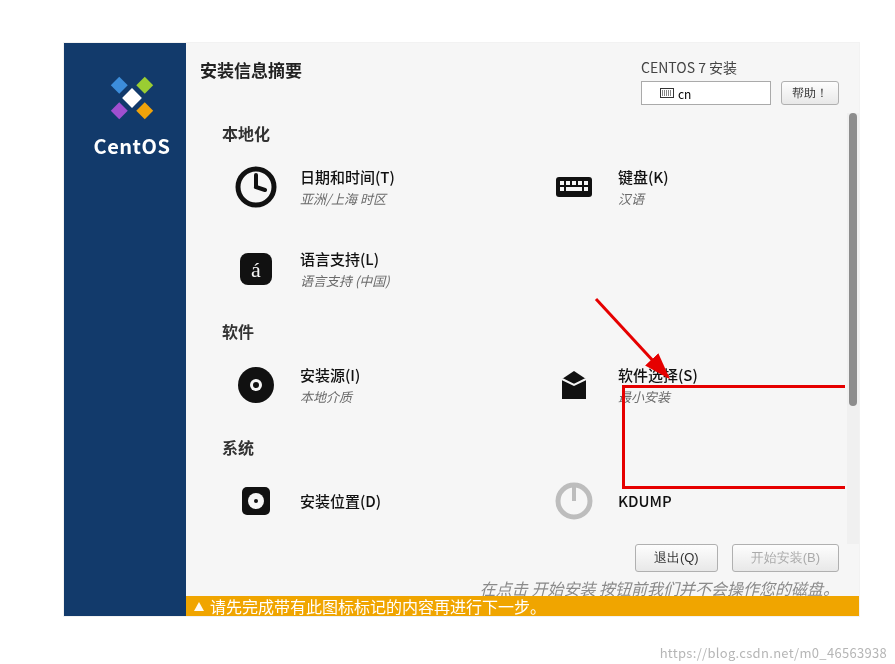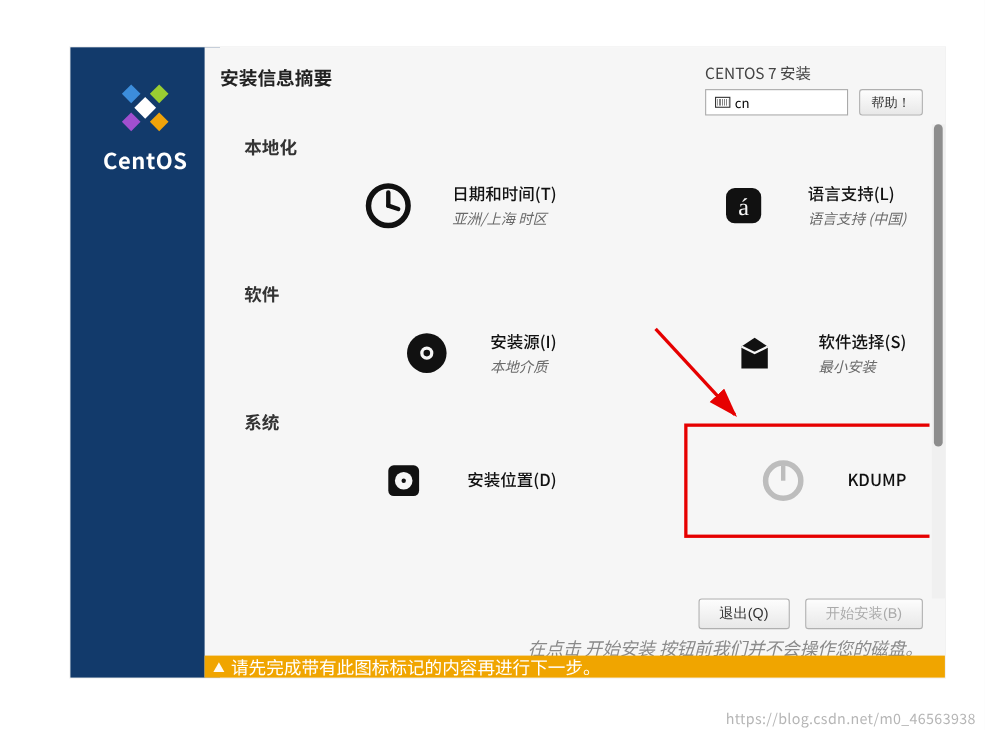--- a/index.html
+++ b/index.html
@@ -8,27 +8,27 @@
   .inner { position: absolute; left: 64px; top: 43px; width: 795px; height: 573px; background: #fff; box-shadow: 0 0 0 1px rgba(0,0,0,0.05); }
   .sidebar { position: absolute; left: 0; top: 0; width: 136px; height: 100%; background: #123a6b; display: flex; flex-direction: column; align-items: center; padding-top: 28px; }
   .logo-wrap { display: flex; flex-direction: column; align-items: center; gap: 6px; }
   .logo-text { color: #fff; font-weight: 700; font-size: 20px; letter-spacing: 0.5px; }
   .main { position: absolute; left: 122px; top: 0; right: 0; bottom: 0; background: #f6f6f6; }
   .header { position: absolute; left: 0; top: 0; right: 0; height: 70px; padding: 14px 20px 0 14px; }
   .title { font-size: 17px; font-weight: 600; color: #222; }
   .topright { position: absolute; right: 20px; top: 14px; text-align: left; }
   .distro { font-size: 14px; color: #444; margin-bottom: 4px; white-space: nowrap; }
   .tr-row { display: flex; gap: 10px; align-items: center; }
-  .lang-ind { width: 130px; height: 24px; background: #fff; border: 1px solid #aaa; display: flex; align-items: center; padding: 0 8px; gap: 4px; font-size: 12px; }
+  .lang-ind { width: 130px; height: 24px; background: #fff; border: 1px solid #aaa; display: flex; align-items: center; padding: 0 18px; gap: 4px; font-size: 12px; }
   .help-btn { height: 24px; padding: 0 10px; background: linear-gradient(#fdfdfd,#e8e8e8); border: 1px solid #b0b0b0; border-radius: 3px; font-size: 12px; cursor: pointer; color:#333; }
   .content { position: absolute; left: 0; top: 70px; right: 14px; bottom: 72px; overflow: hidden; padding: 8px 0 0 36px; }
   .section-h { font-size: 16px; color: #333; margin: 18px 0 10px 0; font-weight: 700; }
   .section-h:first-child { margin-top: 0; }
   .grid { display: grid; grid-template-columns: 290px 290px; column-gap: 28px; row-gap: 18px; }
-  .item { display: flex; align-items: center; gap: 30px; padding: 4px 6px; cursor: pointer; border-radius: 3px; justify-content: flex-end; }
+  .item { display: flex; align-items: center; gap: 16px; padding: 4px 6px; cursor: pointer; border-radius: 3px; }
   .item .ic { width: 56px; height: 56px; display: flex; align-items: center; justify-content: center; flex-shrink: 0; }
   .item .txt .t1 { font-size: 15px; color: #111; font-weight: 500; }
   .item .txt .t2 { font-size: 13px; color: #6a6a6a; font-style: italic; margin-top: 2px; }
   .highlight-box { position: absolute; border: 3px solid #e60000; pointer-events: none; }
   .arrow { position: absolute; pointer-events: none; }
   .scrollbar { position: absolute; right: 0; top: 70px; width: 12px; bottom: 72px; background: #f0f0f0; }
   .thumb { position: absolute; left: 2px; right: 2px; top: 0; height: 68%; background: #8d8d8d; border-radius: 4px; }
   .footer { position: absolute; left: 0; right: 0; bottom: 20px; height: 52px; padding: 0 20px; display: flex; flex-direction: column; align-items: flex-end; gap: 4px; }
   .btn-row { display: flex; gap: 14px; }
   .btn { height: 28px; padding: 0 18px; background: linear-gradient(#fdfdfd,#e8e8e8); border: 1px solid #b0b0b0; border-radius: 3px; font-size: 13px; cursor: pointer; color:#333; }
@@ -104,20 +104,41 @@
                 </svg>
             </div>
             <div class="txt">
               <div class="t1">日期和时间(T)</div>
               <div class="t2">亚洲/上海 时区</div>
             </div>
           </div>
           <div class="item">
             <div class="ic">
               <svg viewBox="0 0 48 48">
+                  <rect x="6" y="14" width="36" height="20" rx="3" fill="#111"></rect>
+                  <g fill="#f6f6f6">
+                    <rect x="10" y="18" width="4" height="4"></rect>
+                    <rect x="16" y="18" width="4" height="4"></rect>
+                    <rect x="22" y="18" width="4" height="4"></rect>
+                    <rect x="28" y="18" width="4" height="4"></rect>
+                    <rect x="34" y="18" width="4" height="4"></rect>
+                    <rect x="10" y="24" width="4" height="4"></rect>
+                    <rect x="16" y="24" width="16" height="4"></rect>
+                    <rect x="34" y="24" width="4" height="4"></rect>
+                  </g>
+                </svg>
+            </div>
+            <div class="txt">
+              <div class="t1">键盘(K)</div>
+              <div class="t2">汉语</div>
+            </div>
+          </div>
+          <div class="item">
+            <div class="ic">
+              <svg viewBox="0 0 48 48">
                   <rect x="8" y="8" width="32" height="32" rx="8" fill="#111"></rect>
                   <text x="24" y="32" text-anchor="middle" font-size="22" font-family="serif" fill="#f6f6f6">á</text>
                 </svg>
             </div>
             <div class="txt">
               <div class="t1">语言支持(L)</div>
               <div class="t2">语言支持 (中国)</div>
             </div>
           </div>
           <div></div>

